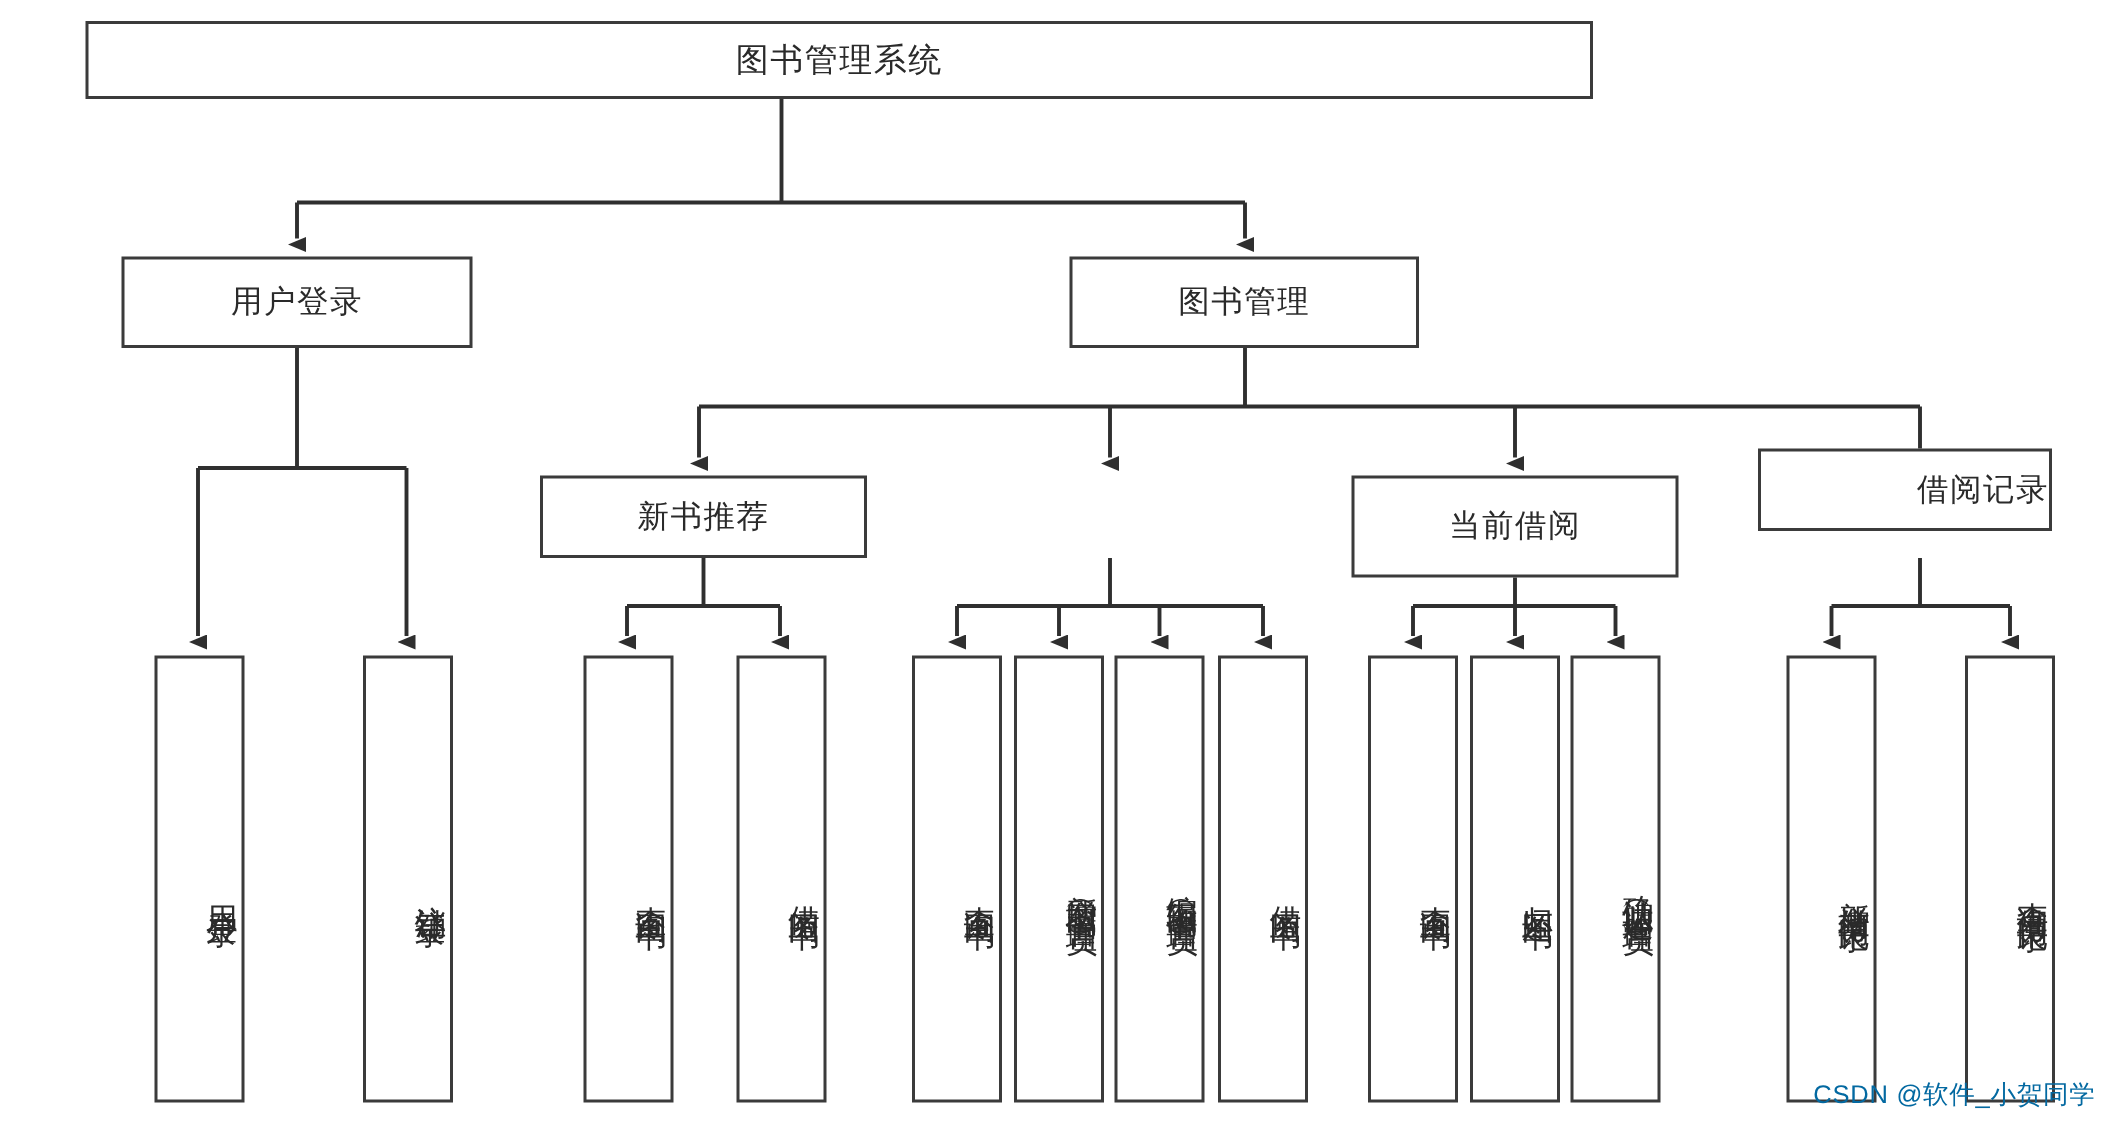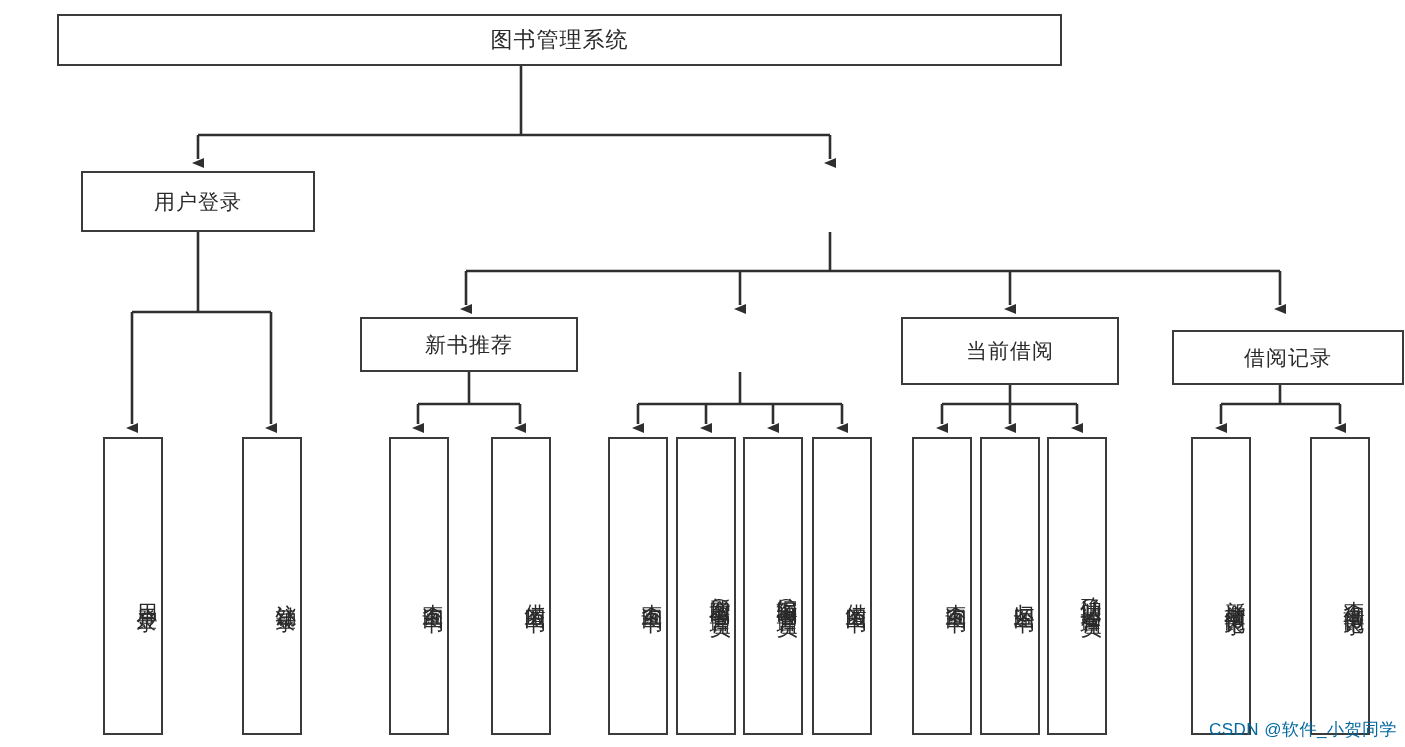--- a/index.html
+++ b/index.html
@@ -122,28 +122,31 @@
     </g>
   </svg>
 
   <div class="node horiz root" style="left:18px; top:14px; width:1005px; height:52px;margin-left:39px;">
     <span>图书管理系统</span>
   </div>
 
   <div class="node horiz" style="left:81px; top:171px; width:234px; height:61px;">
     <span>用户登录</span>
   </div>
+  <div class="node horiz" style="left:713px; top:171px; width:233px; height:61px;">
+    <span>图书管理</span>
+  </div>
 
   <div class="node horiz" style="left:360px; top:317px; width:218px; height:55px;">
     <span>新书推荐</span>
   </div>
   <div class="node horiz" style="left:901px; top:317px; width:218px; height:68px;">
     <span>当前借阅</span>
   </div>
-  <div class="node horiz" style="left:1172px; top:330px; width:232px; height:55px;">
+  <div class="node horiz" style="left:1172px; top:299px; width:196px; height:55px;justify-content:flex-end;">
     <span>借阅记录</span>
   </div>
 
   <div class="node vert" style="left:103px; top:437px; width:60px; height:298px;">
     <span class="vtext">用户登录</span>
   </div>
   <div class="node vert" style="left:242px; top:437px; width:60px; height:298px;">
     <span class="vtext">注销登录</span>
   </div>
 

